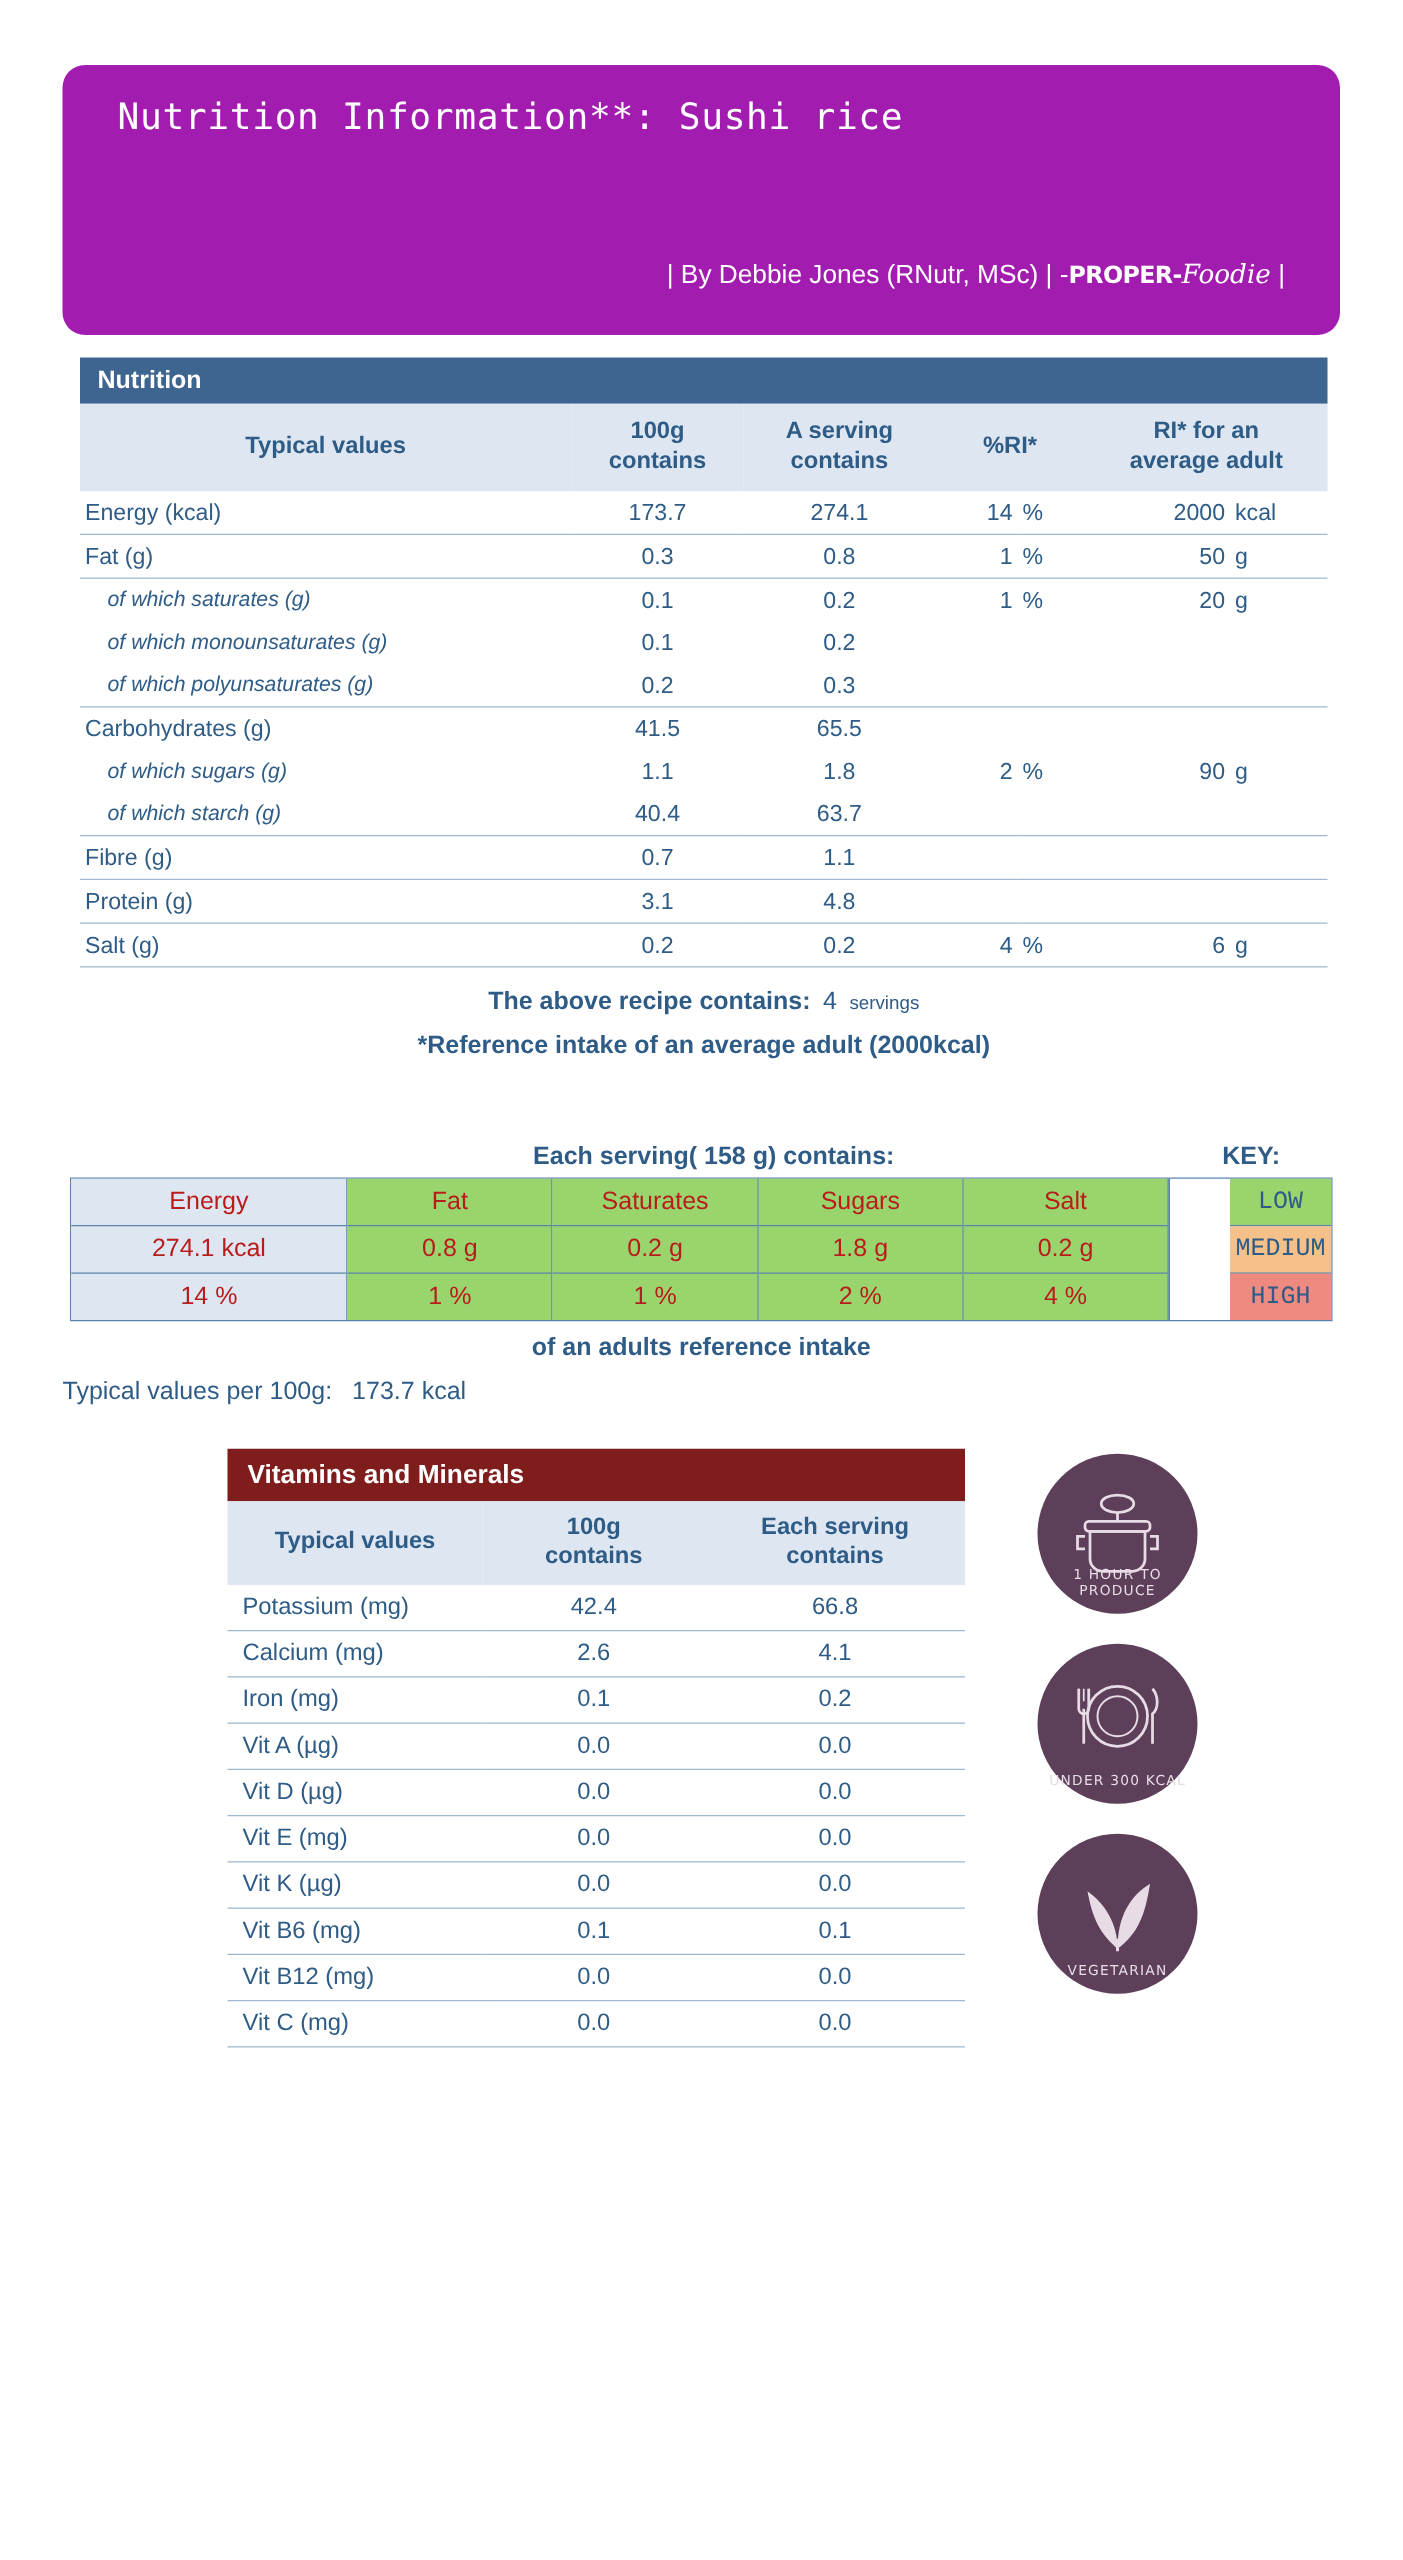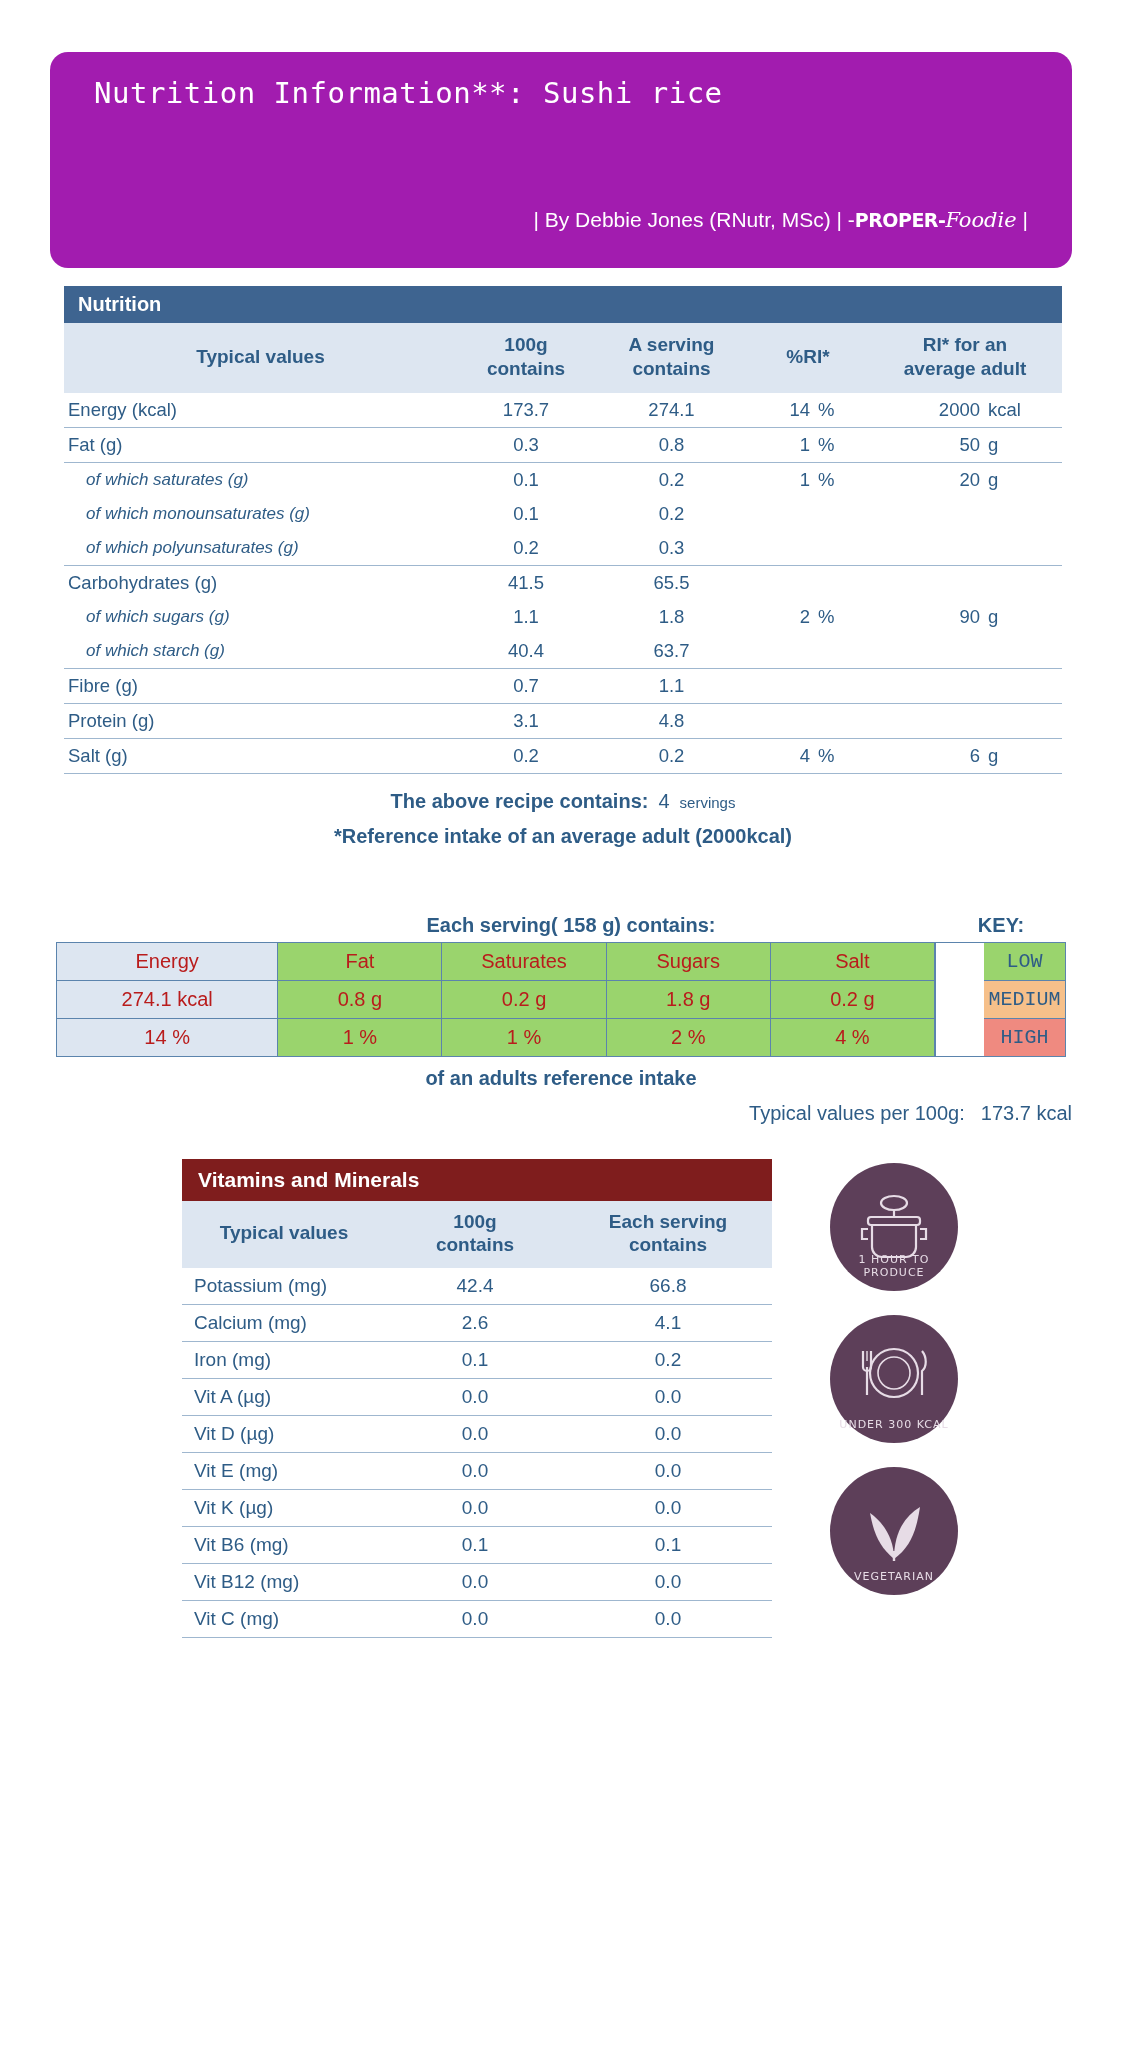--- a/index.html
+++ b/index.html
@@ -202,21 +202,21 @@
   .k-high { background: #ef8a80; }
 
   .tl-foot {
     text-align: center;
     font-size: 20px;
     font-weight: bold;
     margin-top: 10px;
     font-family: "Liberation Sans", sans-serif;
   }
   .tl-per100 {
-    text-align: right;
+    text-align: left;
     font-size: 20px;
     margin-top: 12px;
     font-family: "Liberation Sans", sans-serif;
   }
   .tl-per100 .val { padding-left: 16px; }
 
   
   .bottom-area {
     margin-top: 34px;
     display: flex;

